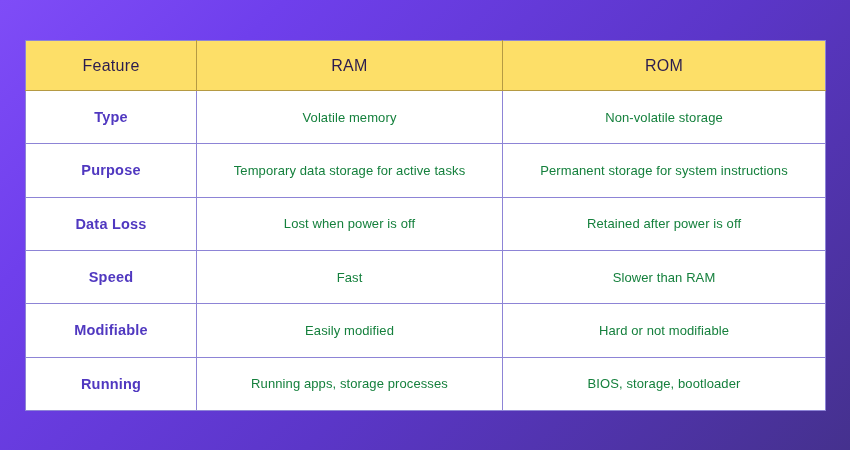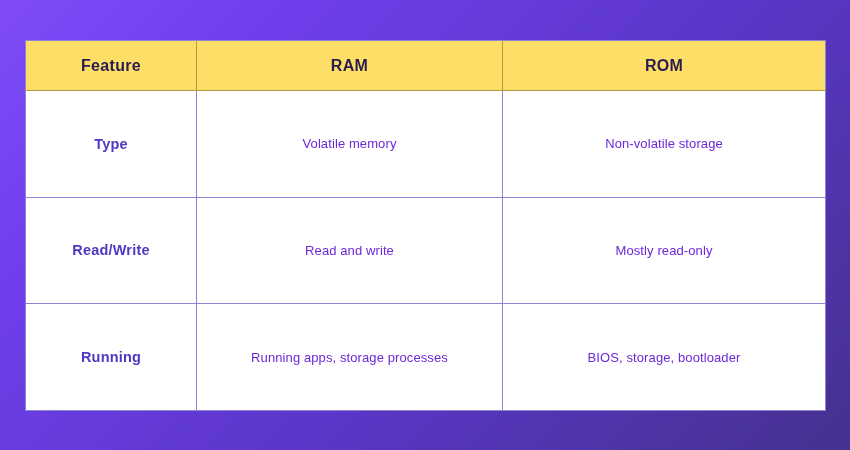--- a/index.html
+++ b/index.html
@@ -35,21 +35,21 @@
   }
 
   table.comparison-table col.col-feature { width: 171px; }
   table.comparison-table col.col-ram     { width: 306px; }
   table.comparison-table col.col-rom     { width: 323px; }
 
   thead th {
     background: #fddf68;
     color: #2b1c4f;
     font-size: 16px;
-    font-weight: bold;
+    font-weight: normal;
     letter-spacing: 0.3px;
     height: 50px;
     text-align: center;
     vertical-align: middle;
     border: 1px solid #b59a43;
     border-top: none;
   }
   thead th:first-child { border-left: none; }
   thead th:last-child  { border-right: none; }
 
@@ -65,21 +65,21 @@
   tbody tr:last-child td { border-bottom: none; }
 
   td.row-label {
     color: #5038c0;
     font-size: 14.5px;
     font-weight: bold;
     letter-spacing: 0.2px;
   }
 
   td.cell-value {
-    color: #6d28d9;
+    color: #15803d;
     font-size: 13px;
     font-weight: normal;
     letter-spacing: 0.1px;
   }
 </style>
 </head>
 <body>
 
 <div id="comparison-table-wrap">
   <table class="comparison-table">
@@ -95,23 +95,38 @@
         <th>ROM</th>
       </tr>
     </thead>
     <tbody>
       <tr>
         <td class="row-label">Type</td>
         <td class="cell-value">Volatile memory</td>
         <td class="cell-value">Non-volatile storage</td>
       </tr>
       <tr>
-        <td class="row-label">Read/Write</td>
-        <td class="cell-value">Read and write</td>
-        <td class="cell-value">Mostly read-only</td>
+        <td class="row-label">Purpose</td>
+        <td class="cell-value">Temporary data storage for active tasks</td>
+        <td class="cell-value">Permanent storage for system instructions</td>
+      </tr>
+      <tr>
+        <td class="row-label">Data Loss</td>
+        <td class="cell-value">Lost when power is off</td>
+        <td class="cell-value">Retained after power is off</td>
+      </tr>
+      <tr>
+        <td class="row-label">Speed</td>
+        <td class="cell-value">Fast</td>
+        <td class="cell-value">Slower than RAM</td>
+      </tr>
+      <tr>
+        <td class="row-label">Modifiable</td>
+        <td class="cell-value">Easily modified</td>
+        <td class="cell-value">Hard or not modifiable</td>
       </tr>
       <tr>
         <td class="row-label">Running</td>
         <td class="cell-value">Running apps, storage processes</td>
         <td class="cell-value">BIOS, storage, bootloader</td>
       </tr>
     </tbody>
   </table>
 </div>
 

